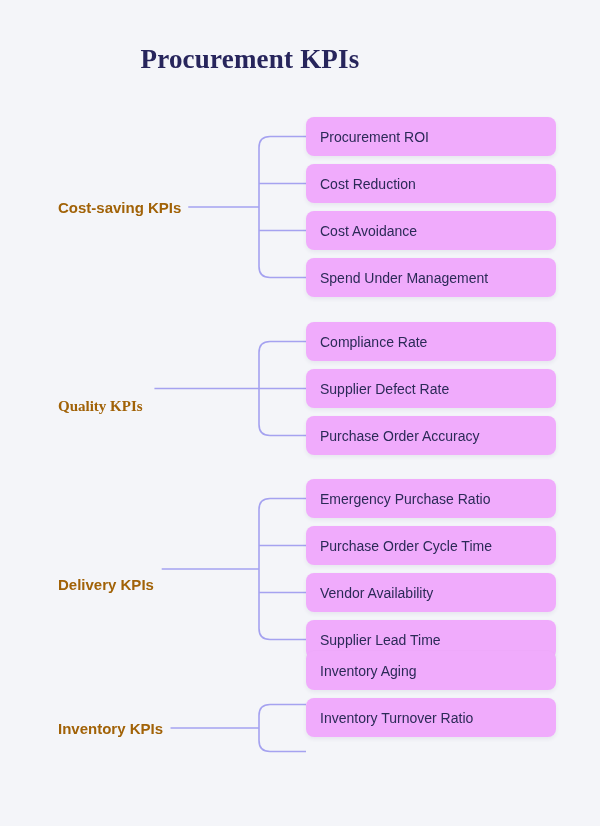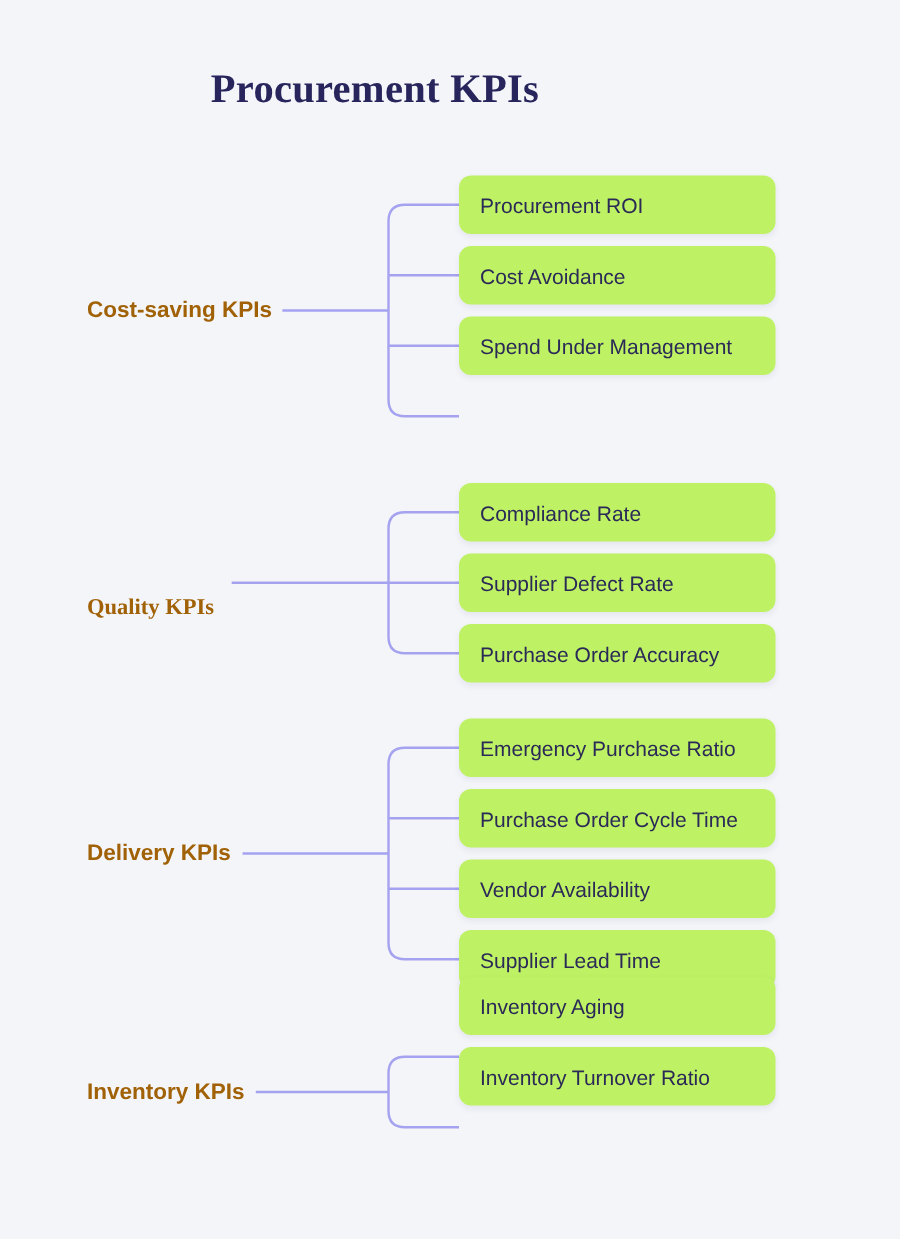--- a/index.html
+++ b/index.html
@@ -60,24 +60,24 @@
     overflow: visible;
   }
 
   .cards {
     position: absolute;
     left: 306px;
     top: 0;
   }
 
   .card {
-    width: 211px;
+    width: 250px;
     height: 39px;
     box-sizing: border-box;
-    background: #bef264;
+    background: #f0abfc;
     border-radius: 8px;
     box-shadow: 0 2px 4px rgba(39, 37, 92, 0.07);
     display: flex;
     align-items: center;
     padding-left: 14px;
     margin-bottom: 8px;
     font-size: 14px;
     color: #2b2a57;
     white-space: nowrap;
   }
@@ -92,39 +92,40 @@
     <div class="branch" style="top: 0px; height: 826px; pointer-events: none;">
       <div class="branch-label" style="top: 207px; pointer-events: auto;">Cost-saving KPIs</div>
       <svg class="connector-svg" width="600" height="826">
         <path d="M 306 136.5 L 270 136.5 Q 259 136.5 259 147.5 L 259 266.5 Q 259 277.5 270 277.5 L 306 277.5" fill="none" stroke="#a5a2f0" stroke-width="1.6" stroke-linecap="butt"></path>
         <path d="M 259 183.5 L 306 183.5" fill="none" stroke="#a5a2f0" stroke-width="1.6" stroke-linecap="butt"></path>
         <path d="M 259 230.5 L 306 230.5" fill="none" stroke="#a5a2f0" stroke-width="1.6" stroke-linecap="butt"></path>
         <path d="M 188.25 207 L 259 207" fill="none" stroke="#a5a2f0" stroke-width="1.6" stroke-linecap="butt"></path>
       </svg>
       <div class="cards" style="top: 117px; height: 180px; pointer-events: auto;">
         <div class="card">Procurement ROI</div>
+        <div class="card">Cost Reduction</div>
         <div class="card">Cost Avoidance</div>
         <div class="card">Spend Under Management</div>
       </div>
     </div>
     <div class="branch" style="top: 0px; height: 826px; pointer-events: none;">
       <div class="branch-label" style="top: 406px; pointer-events: auto; font-family: Liberation Serif, serif;">Quality KPIs</div>
       <svg class="connector-svg" width="600" height="826">
         <path d="M 306 341.5 L 270 341.5 Q 259 341.5 259 352.5 L 259 424.5 Q 259 435.5 270 435.5 L 306 435.5" fill="none" stroke="#a5a2f0" stroke-width="1.6" stroke-linecap="butt"></path>
         <path d="M 259 388.5 L 306 388.5" fill="none" stroke="#a5a2f0" stroke-width="1.6" stroke-linecap="butt"></path>
         <path d="M 154.421875 388.5 L 259 388.5" fill="none" stroke="#a5a2f0" stroke-width="1.6" stroke-linecap="butt"></path>
       </svg>
       <div class="cards" style="top: 322px; height: 133px; pointer-events: auto;">
         <div class="card">Compliance Rate</div>
         <div class="card">Supplier Defect Rate</div>
         <div class="card">Purchase Order Accuracy</div>
       </div>
     </div>
     <div class="branch" style="top: 0px; height: 826px; pointer-events: none;">
-      <div class="branch-label" style="top: 569px; pointer-events: auto;">Delivery KPIs</div>
+      <div class="branch-label" style="top: 584px; pointer-events: auto;">Delivery KPIs</div>
       <svg class="connector-svg" width="600" height="826">
         <path d="M 306 498.5 L 270 498.5 Q 259 498.5 259 509.5 L 259 628.5 Q 259 639.5 270 639.5 L 306 639.5" fill="none" stroke="#a5a2f0" stroke-width="1.6" stroke-linecap="butt"></path>
         <path d="M 259 545.5 L 306 545.5" fill="none" stroke="#a5a2f0" stroke-width="1.6" stroke-linecap="butt"></path>
         <path d="M 259 592.5 L 306 592.5" fill="none" stroke="#a5a2f0" stroke-width="1.6" stroke-linecap="butt"></path>
         <path d="M 161.703125 569 L 259 569" fill="none" stroke="#a5a2f0" stroke-width="1.6" stroke-linecap="butt"></path>
       </svg>
       <div class="cards" style="top: 479px; height: 180px; pointer-events: auto;">
         <div class="card">Emergency Purchase Ratio</div>
         <div class="card">Purchase Order Cycle Time</div>
         <div class="card">Vendor Availability</div>

